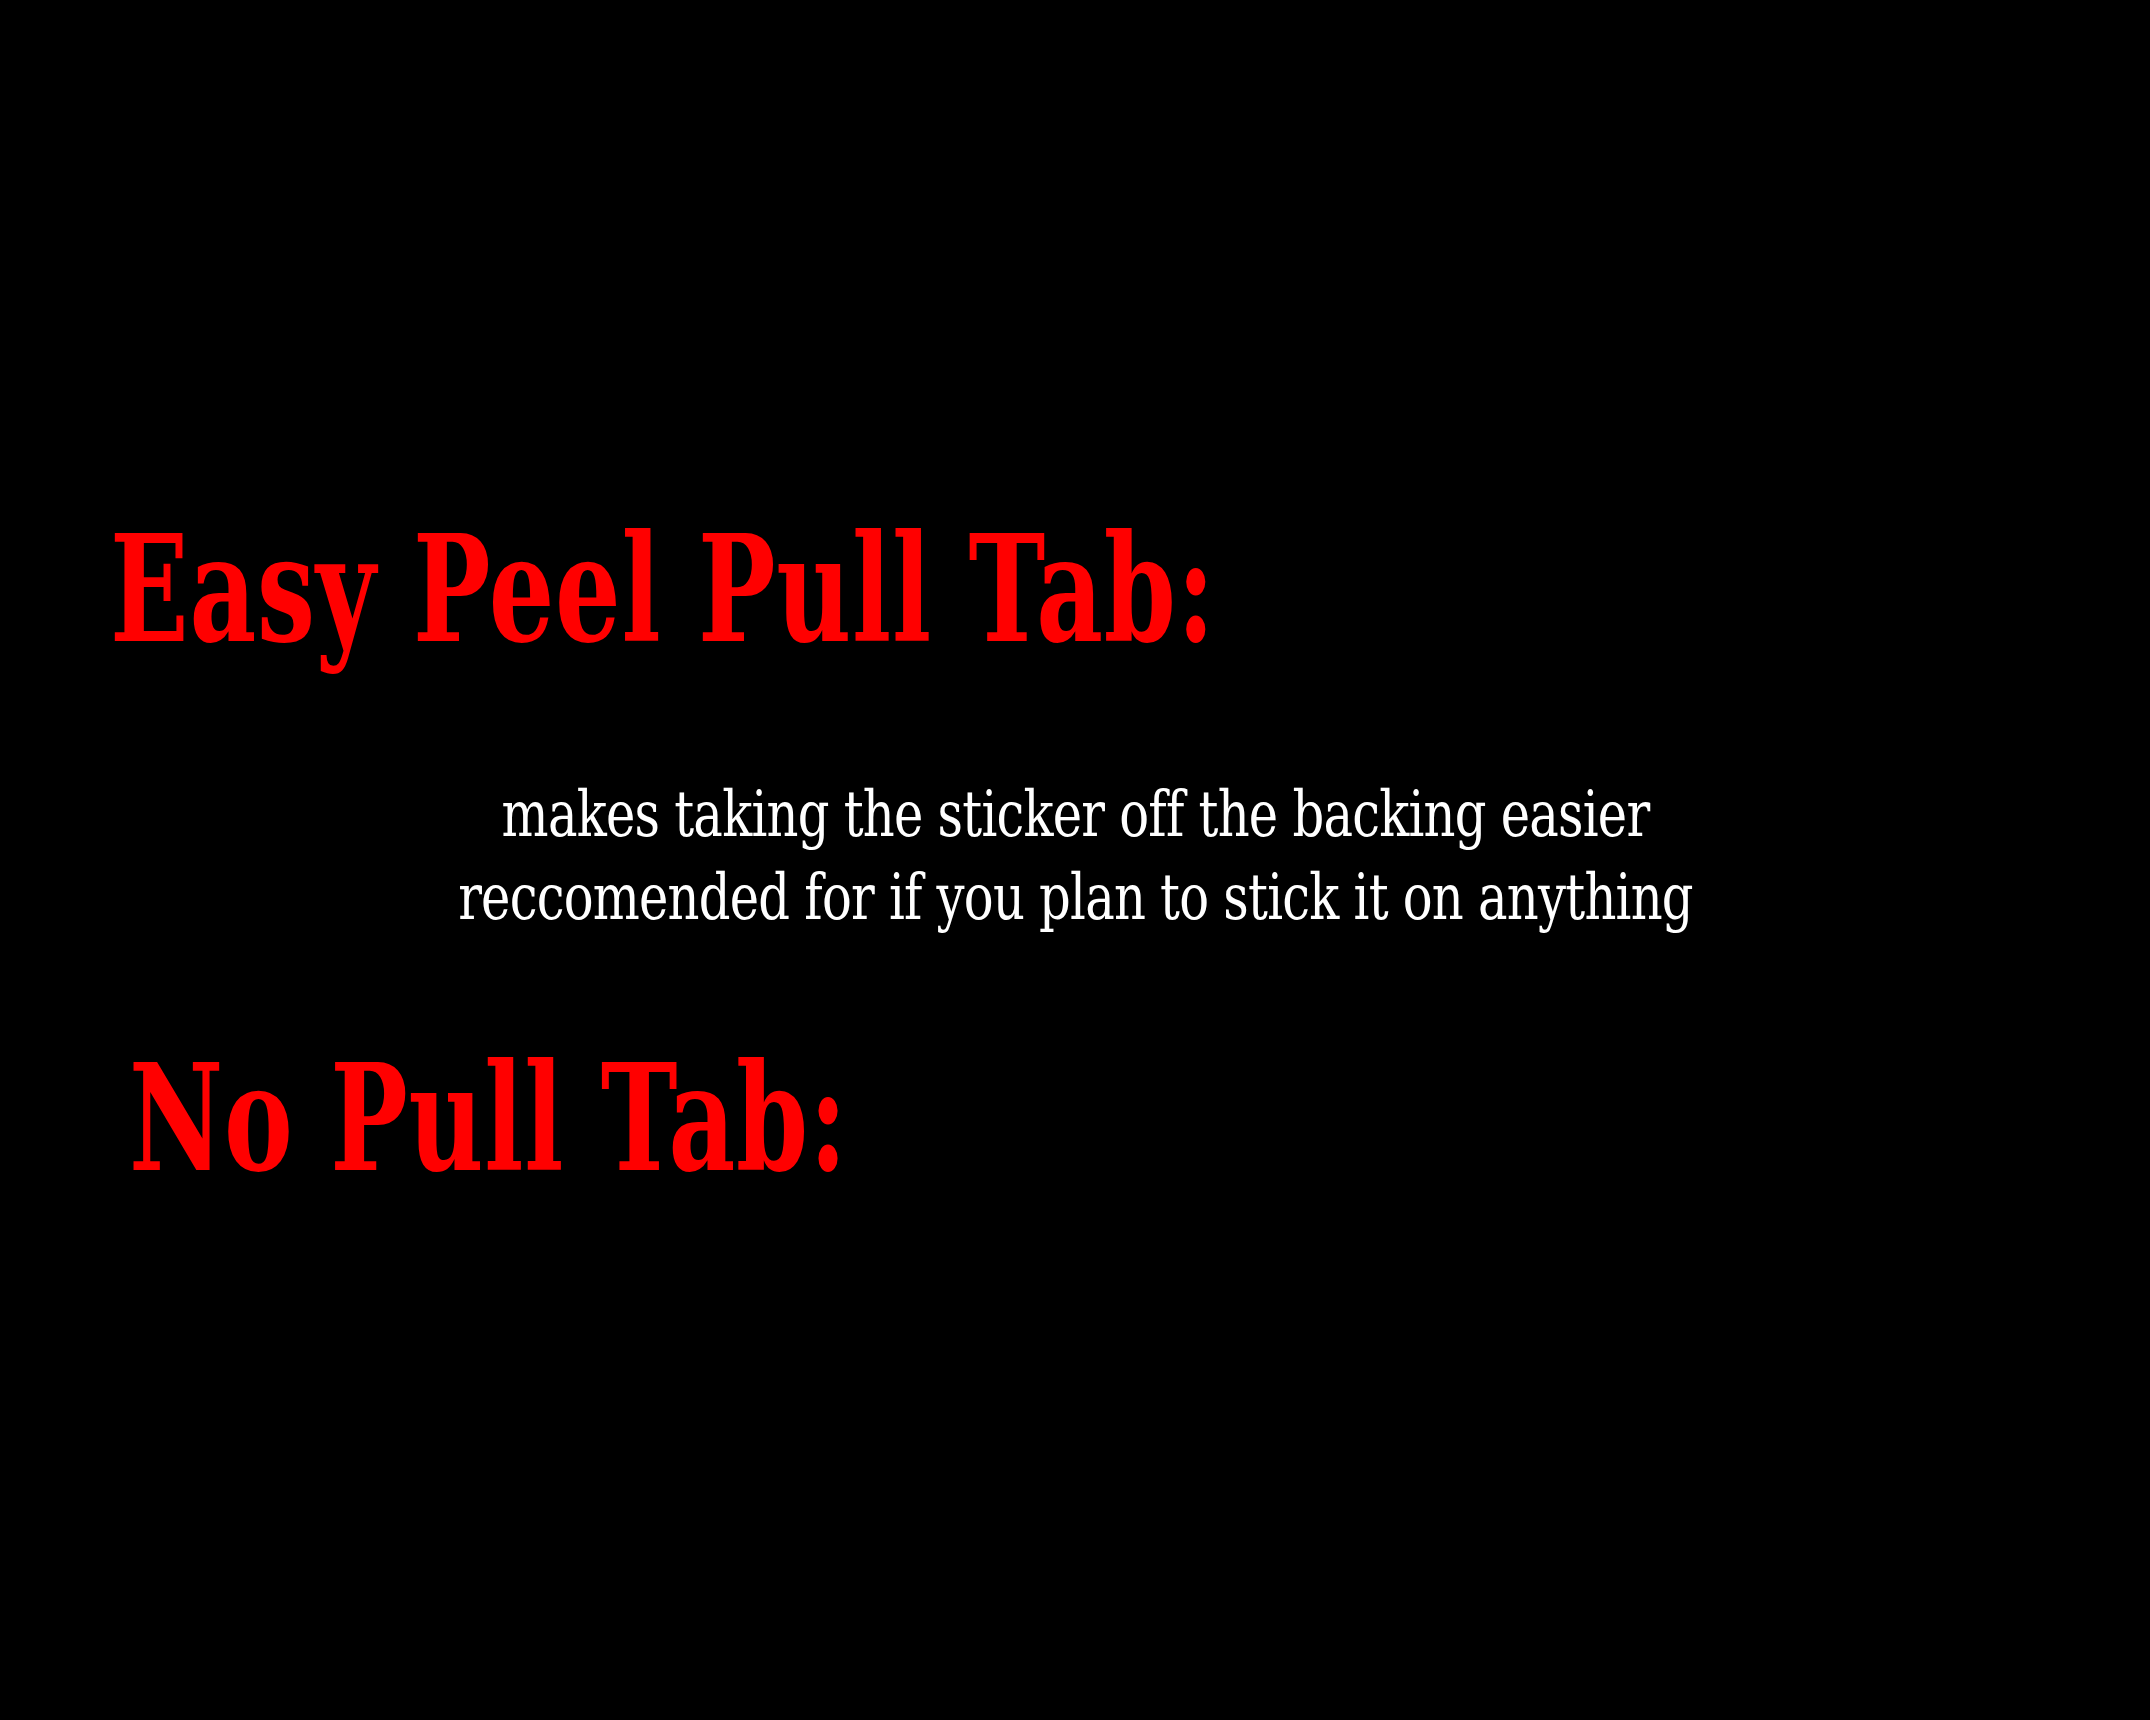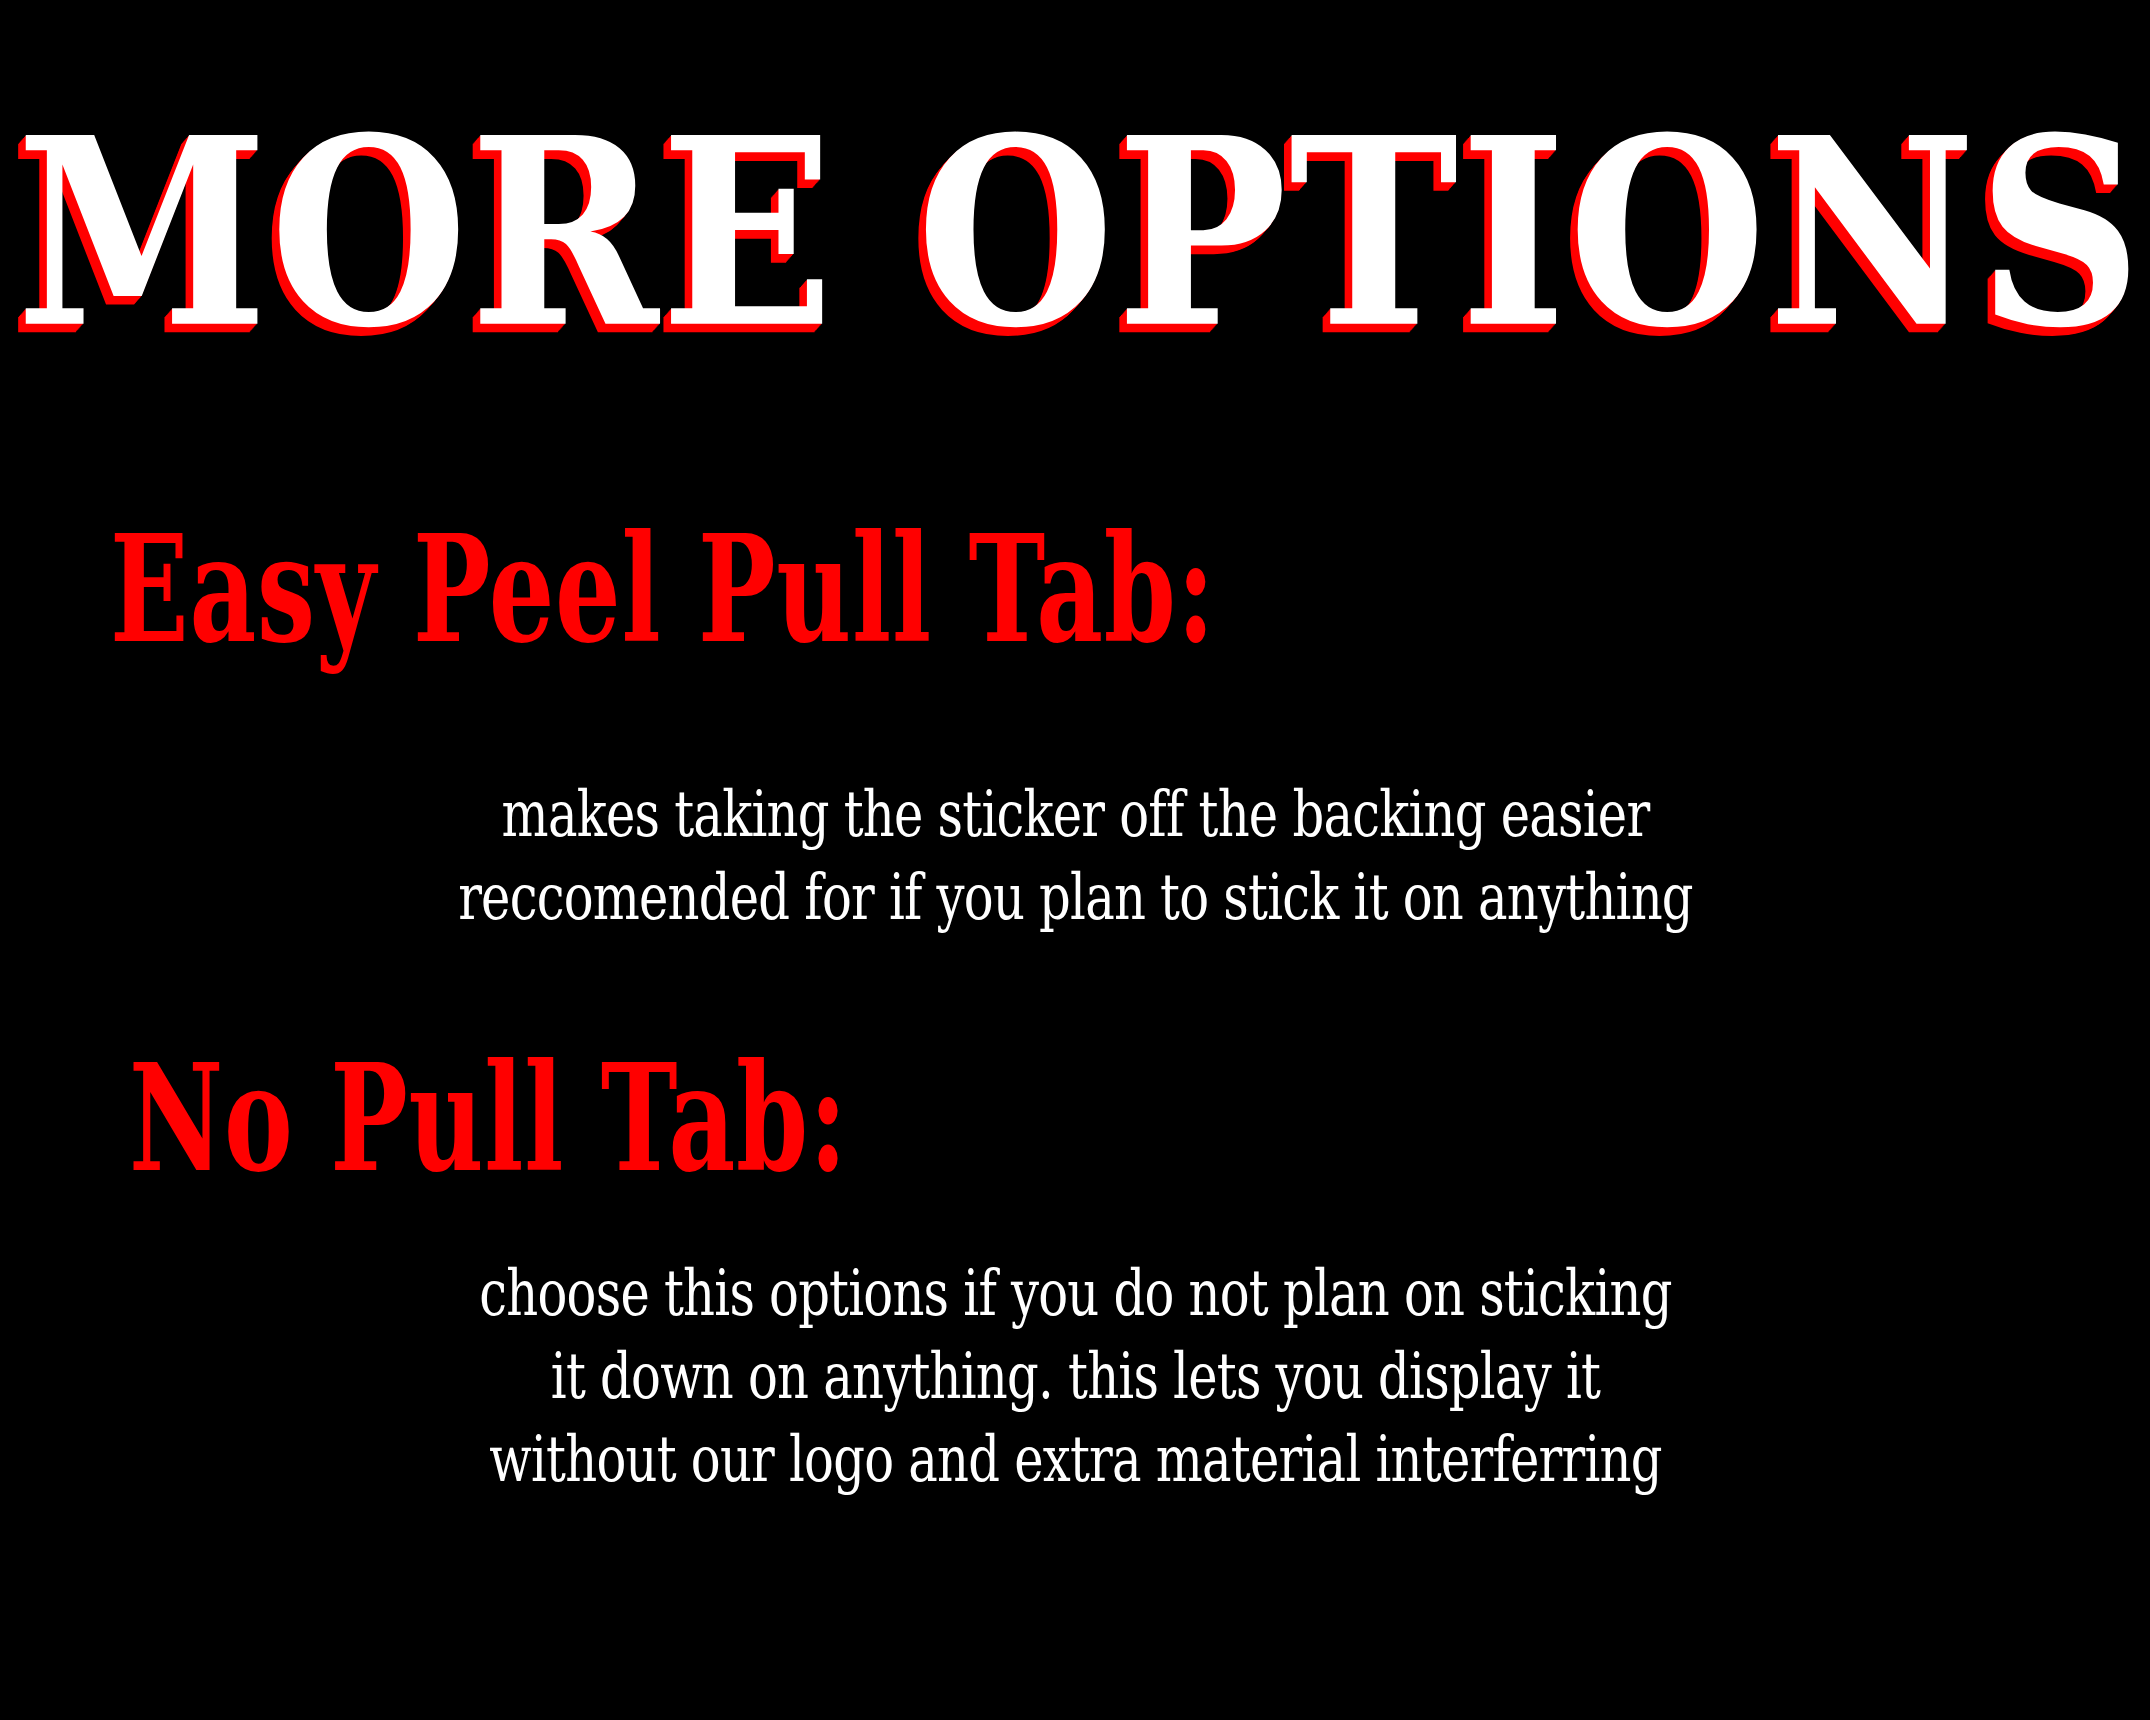--- a/index.html
+++ b/index.html
@@ -100,33 +100,25 @@
 
   #paragraph-no-tab {
     top: 1252px;
   }
 </style>
 </head>
 <body>
 
 <div id="canvas">
 
-  <div class="title-block">
-    <span class="title-text">MORE OPTIONS</span>
-  </div>
 
   <div class="section-heading" id="heading-easy-peel">Easy Peel Pull Tab:</div>
 
   <div class="body-paragraph" id="paragraph-easy-peel">
     <span class="line">makes taking the sticker off the backing easier</span>
     <span class="line">reccomended for if you plan to stick it on anything</span>
   </div>
 
   <div class="section-heading" id="heading-no-tab">No Pull Tab:</div>
 
-  <div class="body-paragraph" id="paragraph-no-tab">
-    <span class="line">choose this options if you do not plan on sticking</span>
-    <span class="line">it down on anything. this lets you display it</span>
-    <span class="line">without our logo and extra material interferring</span>
-  </div>
 
 </div>
 
 
 </body></html>

